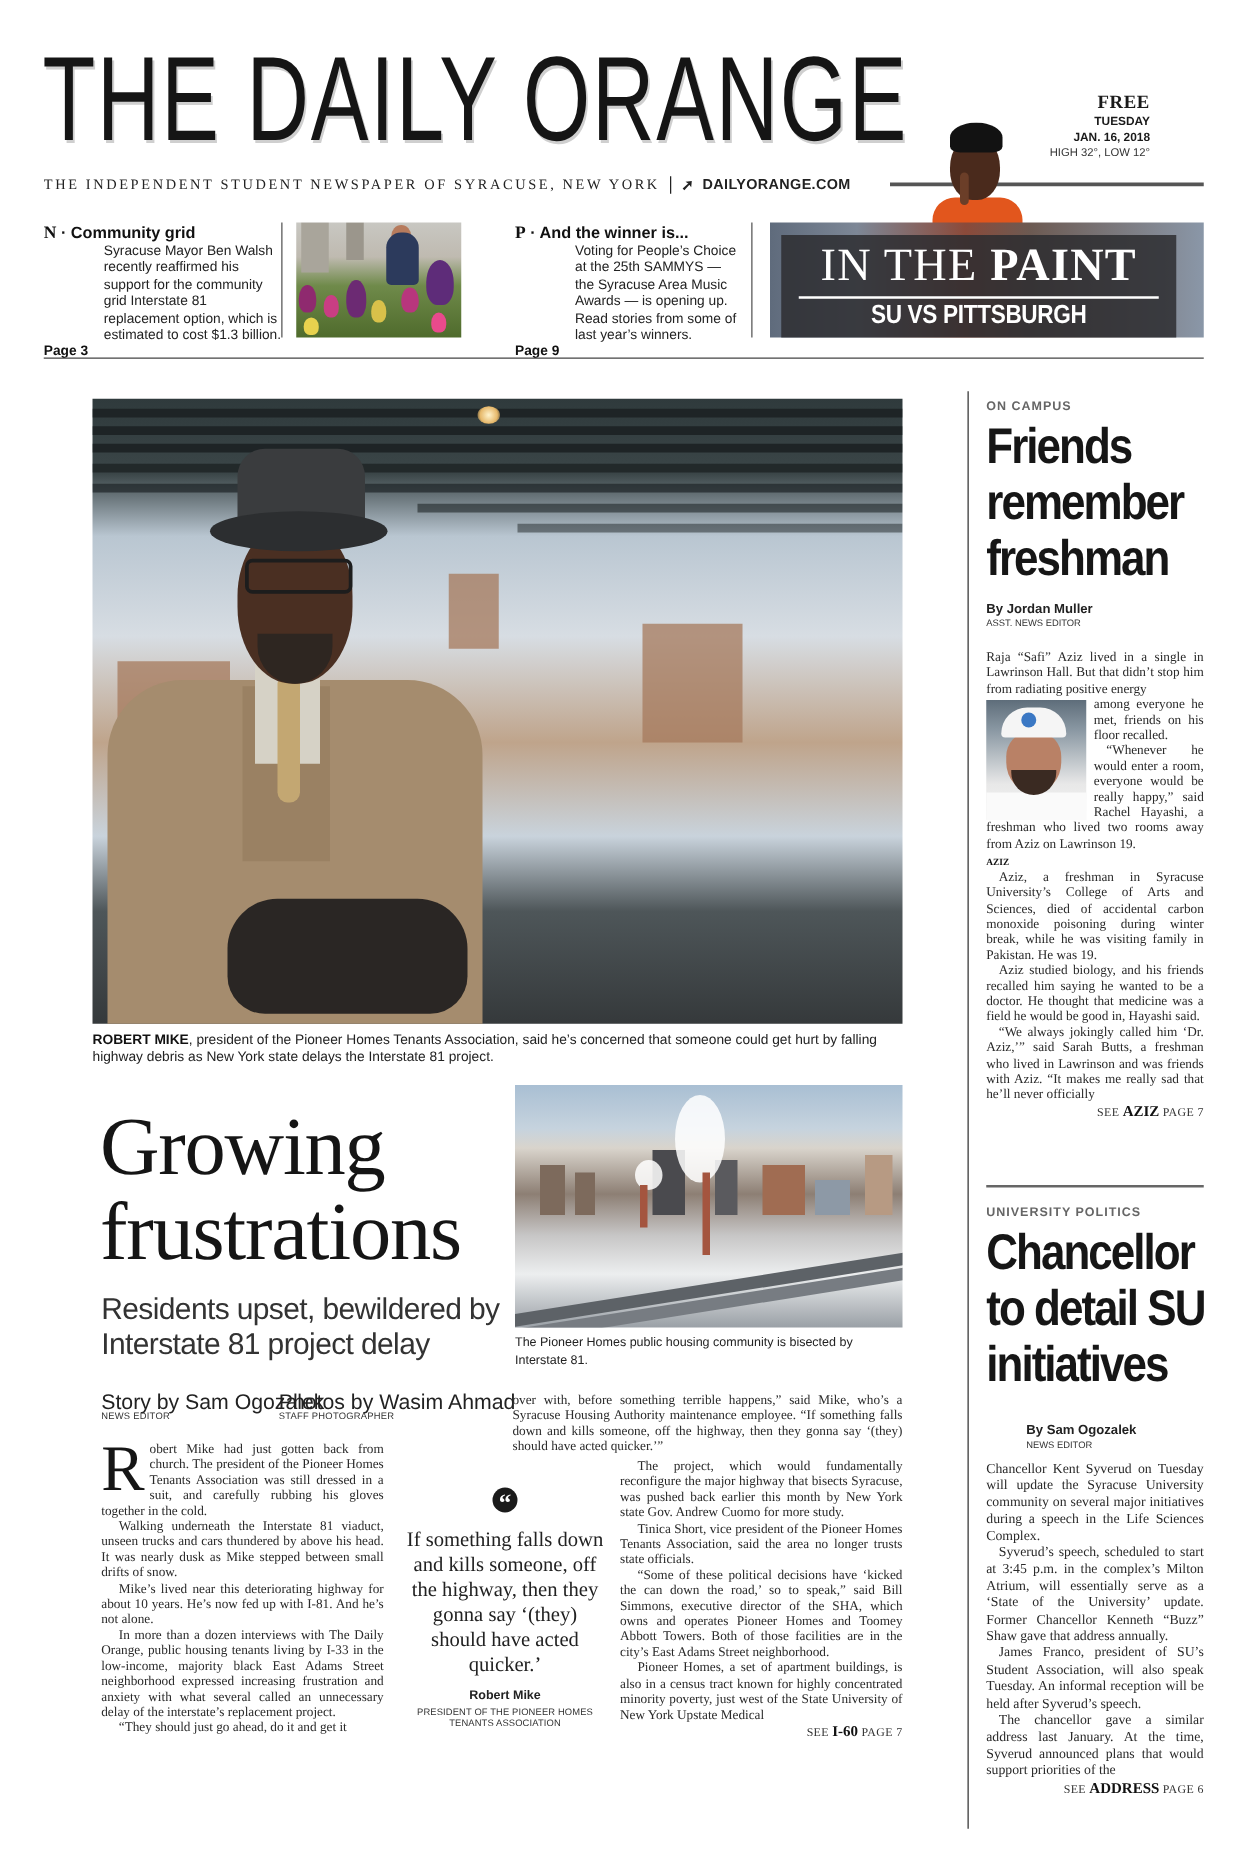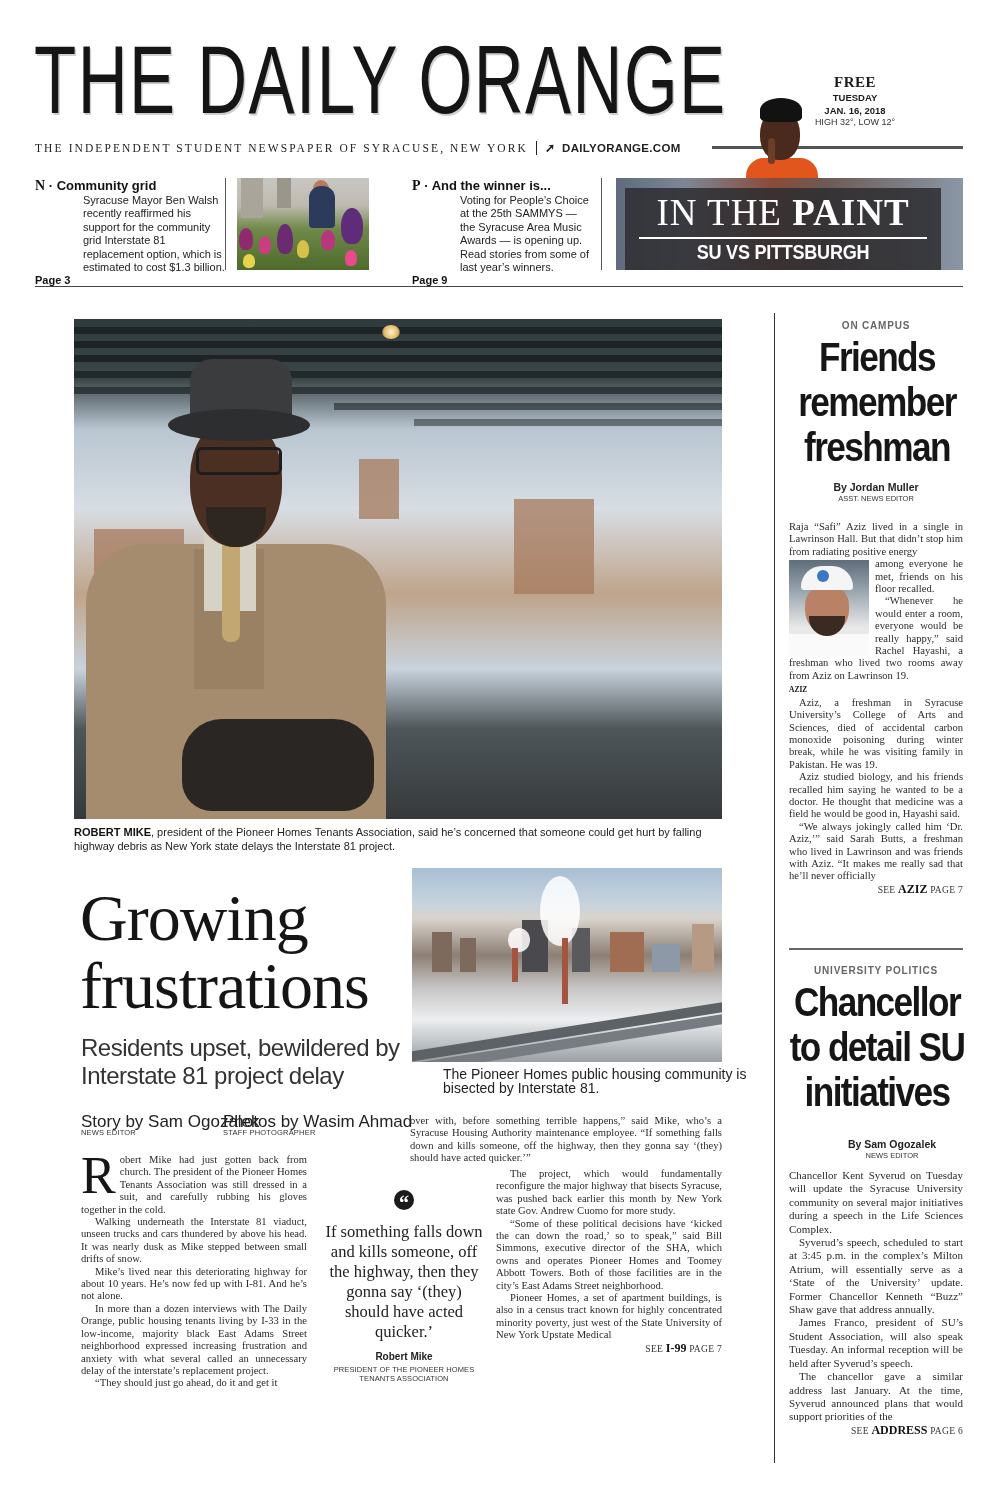--- a/index.html
+++ b/index.html
@@ -18,21 +18,21 @@
   }
   .tagline {
     left: 35px; top: 140px; height: 16px; font-family: "Liberation Serif", serif;
     font-size: 11.5px; letter-spacing: 2.1px; color: #222; white-space: nowrap; display: flex; align-items: center;
   }
   .tagline .sep { display: inline-block; width: 1px; height: 14px; background: #222; margin: 0 8px; }
   .tagline .site { font-family: "Liberation Sans", sans-serif; font-weight: 700; letter-spacing: 0.3px; font-size: 11.5px; }
   .tagline .arrow { font-size: 12px; margin-right: 5px; font-weight: 700; }
   .masthead-rule { left: 712px; top: 146px; width: 251px; height: 3px; background: #555; }
 
-  .dateblock { left: 790px; top: 74px; width: 130px; text-align: center; }
+  .dateblock { left: 790px; top: 74px; width: 130px; text-align: right; }
   .dateblock .free { font-family: "Liberation Serif", serif; font-weight: 700; font-size: 15px; letter-spacing: 0.5px; }
   .dateblock .dow { font-size: 9.5px; font-weight: 700; margin-top: 1px; }
   .dateblock .date { font-size: 9.5px; font-weight: 700; margin-top: 2px; }
   .dateblock .weather { font-size: 9px; margin-top: 1px; color: #333; }
 
   
   .player { left: 742px; top: 98px; width: 80px; height: 86px; overflow: hidden; }
   .player .head { position:absolute; left: 18px; top: 10px; width: 40px; height: 52px; background: #4a2a1c; border-radius: 50% 50% 45% 45%; }
   .player .hair { position:absolute; left: 18px; top: 0px; width: 42px; height: 24px; background: #121212; border-radius: 50% 50% 20% 20%; }
   .player .jersey { position:absolute; left: 4px; top: 60px; width: 72px; height: 30px; background: #e2561d; border-radius: 18px 18px 0 0; }
@@ -95,21 +95,21 @@
   .byline { top: 1115px; }
   .byline .name { font-size: 17px; font-weight: 400; color: #222; line-height: 13px; }
   .byline .role { font-size: 7.5px; color: #333; line-height: 9px; letter-spacing: 0.2px; }
 
   .skyline { left: 412px; top: 868px; width: 310px; height: 194px; overflow: hidden;
     background: linear-gradient(180deg, #a9bfd3 0%, #c6d3de 18%, #d9d4cc 26%, #8d7f74 45%, #c7c6c6 62%, #eceeef 78%, #9aa0a6 100%); }
   .skyline .tower { position:absolute; bottom: 90px; background:#7d6a5c; }
   .skyline .stack { position:absolute; width:6px; background:#a4553f; }
   .skyline .steam { position:absolute; border-radius:50%; background: rgba(255,255,255,0.85); }
   .skyline .road { position:absolute; left:-10px; width:340px; height:10px; background:#5d6267; transform: rotate(-9deg); }
-  .skyline-caption { left: 412px; top: 1068px; width: 310px; font-size: 14px; line-height: 13.5px; color: #222; margin-left: 31px; }
+  .skyline-caption { left: 412px; top: 1068px; width: 310px; font-size: 10px; line-height: 13.5px; color: #222; }
 
   .body-serif { font-family: "Liberation Serif", serif; font-size: 10.6px; line-height: 12.4px; color: #2a2a2a; text-align: justify; }
   .body-serif p { text-indent: 14px; }
   .body-serif p.noindent { text-indent: 0; }
 
   .col1 { left: 81px; top: 1154px; width: 226px; }
   .dropcap { float: left; font-family: "Liberation Serif", serif; font-size: 52px; line-height: 42px; margin: 1px 4px 0 0; color: #151515; }
 
   .col-top { left: 410px; top: 1115px; width: 312px; }
   .col3 { left: 496px; top: 1168px; width: 226px; }
@@ -118,21 +118,21 @@
 
   .pullquote { left: 324px; top: 1190px; width: 160px; text-align: center; }
   .pullquote .qicon { display: inline-block; width: 20px; height: 20px; border-radius: 50%; background: #1b1b1b; color: #fff;
     font-family: "Liberation Serif", serif; font-weight: 700; font-size: 20px; line-height: 26px; }
   .pullquote .quote { font-family: "Liberation Serif", serif; font-size: 16.5px; line-height: 20px; color: #222; margin-top: 8px; }
   .pullquote .who { font-size: 10px; font-weight: 700; color: #222; margin-top: 9px; }
   .pullquote .title { font-size: 7.5px; line-height: 9px; color: #333; margin-top: 3px; letter-spacing: 0.1px; }
 
   
   .rail-rule { left: 774px; top: 313px; width: 1px; height: 1150px; background: #333; }
-  .rail { left: 789px; width: 174px; text-align: center; }
+  .rail { left: 789px; width: 174px; }
   .kicker { font-size: 10px; font-weight: 700; color: #666; letter-spacing: 0.8px; }
   .rail-headline { font-family: "Liberation Sans Narrow", "Liberation Sans", sans-serif; font-weight: 700;
     font-size: 40px; line-height: 45px; letter-spacing: -1.8px; color: #161616; transform: scaleX(0.88); transform-origin: left top; width: 200px; }
   .rail-byline .name { font-size: 10.5px; font-weight: 700; color: #222; line-height: 13px; }
   .rail-byline .role { font-size: 7.5px; color: #333; line-height: 9px; }
   .rail-body { width: 174px; }
   .rail-body p { text-indent: 10px; }
   .aziz-photo { float: left; width: 80px; height: 96px; margin: 2px 6px 0 0; overflow: hidden; position: relative;
     background: linear-gradient(180deg, #5e6d7a 0%, #8a98a3 25%, #e8e8e8 70%, #f4f4f4 100%); }
   .aziz-photo .cap { position:absolute; left:12px; top:6px; width:52px; height:24px; background:#f5f5f5; border-radius: 26px 26px 4px 4px; }
@@ -284,23 +284,24 @@
 
 <div class="abs pullquote">
   <span class="qicon">“</span>
   <div class="quote">If something falls down and kills someone, off the highway, then they gonna say ‘(they) should have acted quicker.’</div>
   <div class="who">Robert Mike</div>
   <div class="title">PRESIDENT OF THE PIONEER HOMES TENANTS ASSOCIATION</div>
 </div>
 
 <div class="abs body-serif col3">
   <p>The project, which would fundamentally reconfigure the major highway that bisects Syracuse, was pushed back earlier this month by New York state Gov. Andrew Cuomo for more study.</p>
+  <p>Tinica Short, vice president of the Pioneer Homes Tenants Association, said the area no longer trusts state officials.</p>
   <p>“Some of these political decisions have ‘kicked the can down the road,’ so to speak,” said Bill Simmons, executive director of the SHA, which owns and operates Pioneer Homes and Toomey Abbott Towers. Both of those facilities are in the city’s East Adams Street neighborhood.</p>
   <p>Pioneer Homes, a set of apartment buildings, is also in a census tract known for highly concentrated minority poverty, just west of the State University of New York Upstate Medical</p>
-  <div class="see-ref"><span>SEE </span><b>I-99</b><span> PAGE 7</span></div>
+  <div class="see-ref"><span>SEE </span><b>I-60</b><span> PAGE 7</span></div>
 </div>
 
 <div class="abs rail-rule"></div>
 
 <div class="abs rail" style="top:320px;">
   <div class="kicker">ON CAMPUS</div>
   <div class="rail-headline" style="margin-top:4px; height:138px;">Friends remember freshman</div>
   <div class="rail-byline" style="margin-top:8px;">
     <div class="name">By Jordan Muller</div>
     <div class="role">ASST. NEWS EDITOR</div>

